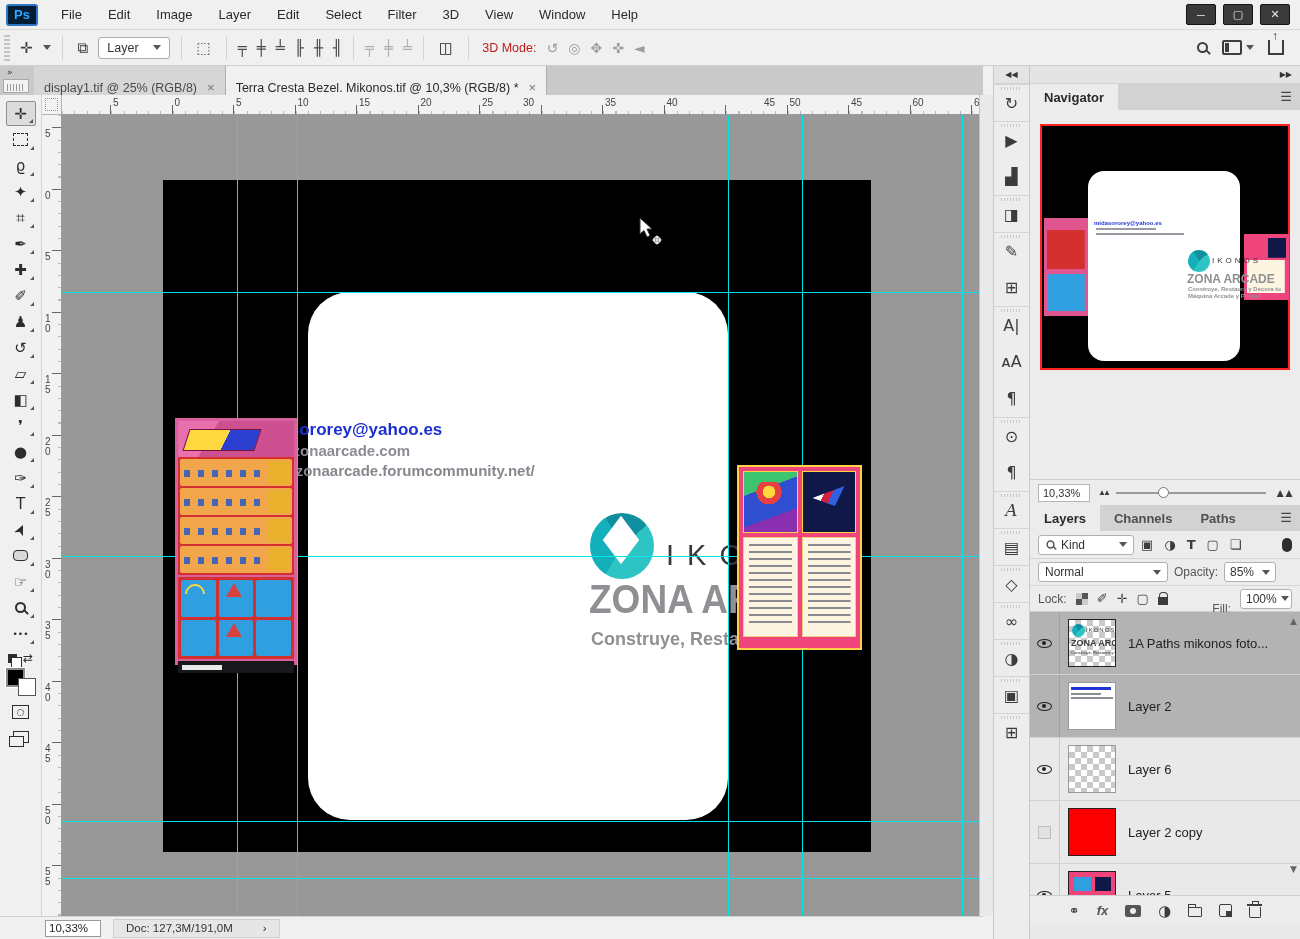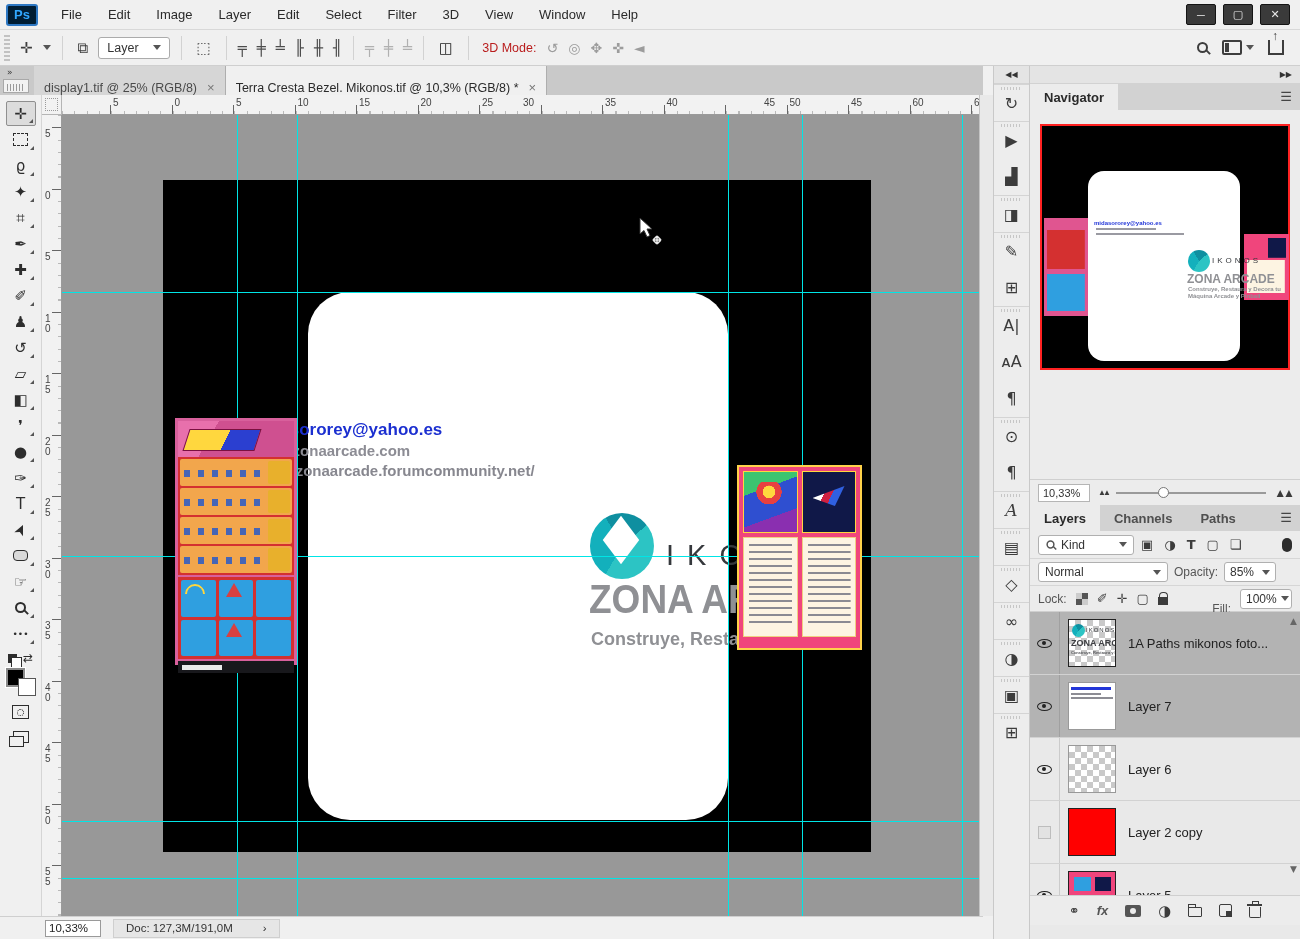--- a/index.html
+++ b/index.html
@@ -696,21 +696,21 @@
         </div>
         <div class="layer-row selected">
           <div class="eye-cell">
             <span class="ic-eye"></span>
           </div>
           <div class="lthumb" style="border-color: rgb(153, 153, 153);">
             <div class="th-text1"></div>
             <div class="th-text2"></div>
             <div class="th-text3"></div>
           </div>
-          <span class="lname">Layer 7</span>
+          <span class="lname">Layer 2</span>
         </div>
         <div class="layer-row">
           <div class="eye-cell">
             <span class="ic-eye"></span>
           </div>
           <div class="lthumb checker" style="border-color: rgb(153, 153, 153);"></div>
           <span class="lname">Layer 6</span>
         </div>
         <div class="layer-row">
           <div class="eye-cell">

